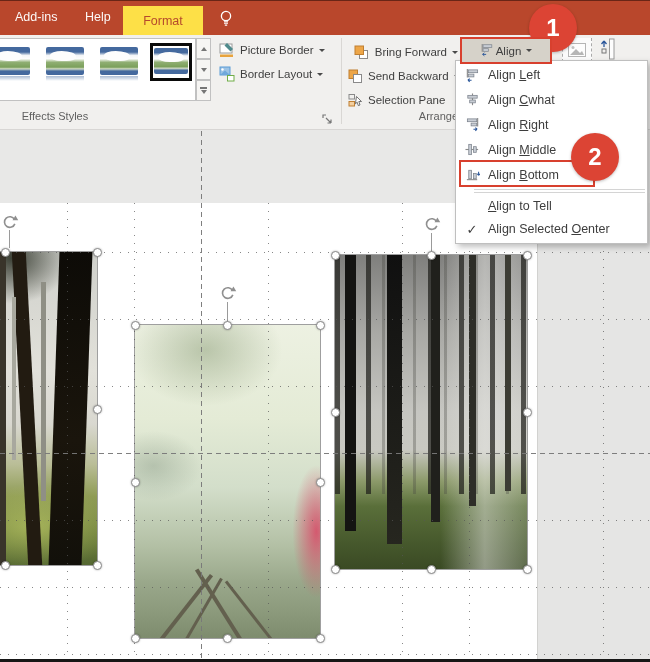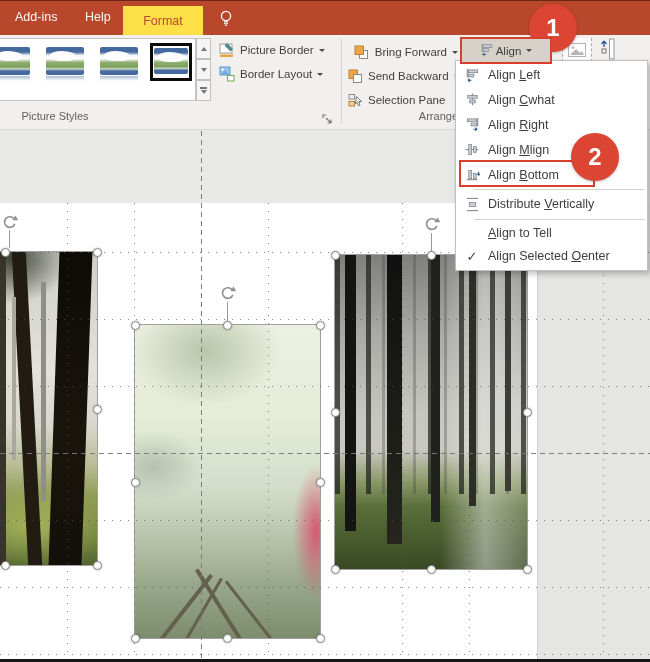--- a/index.html
+++ b/index.html
@@ -165,21 +165,21 @@
             <polygon points="1,9 6,4.5 11,9" fill="#6fa8dc"></polygon>
             <circle cx="3.5" cy="3.5" r="1.2" fill="#fff"></circle>
             <rect x="8.5" y="9.5" width="6.5" height="5.5" fill="#fff" stroke="#70ad47"></rect>
           </svg>
         </span>
         <span>Border Layout</span>
         <span class="dd-arrow"></span>
       </div>
     </div>
 
-    <div class="grouplabel" style="left:10px;top:75px;width:90px;text-align:center;">Picture Styles</div>
+    <div class="grouplabel" style="left:10px;top:75px;width:90px;text-align:center;">Effects Styles</div>
     <div style="position:absolute;left:322px;top:76px;">
       <svg width="11" height="11" viewBox="0 0 11 11">
         <path d="M1,4 V1 H4" fill="none" stroke="#777" stroke-width="1.2"></path>
         <path d="M4,4 L9,9 M9,9 v-3.5 M9,9 h-3.5" fill="none" stroke="#777" stroke-width="1.2"></path>
       </svg>
     </div>
 
     <div class="vsep" style="left:341px;top:3px;height:86px;"></div>
 
     <div class="ribcol" style="left:346px;top:5px;width:112px;">
@@ -374,44 +374,34 @@
       <span class="mi-label"><span>Align </span><span class="mn">R</span><span>ight</span></span>
     </div>
     <div class="menu-item">
       <span class="mi-icon">
         <svg width="15" height="15" viewBox="0 0 16 16">
             <line x1="0.5" y1="8" x2="14" y2="8" stroke="#8a8a8a" stroke-width="1.2"></line>
             <rect x="4" y="2.5" width="3" height="11" fill="#c8cdd4" stroke="#7b828c" stroke-width=".8"></rect>
             <rect x="9" y="5" width="3" height="6" fill="#c8cdd4" stroke="#7b828c" stroke-width=".8"></rect>
           </svg>
       </span>
-      <span class="mi-label"><span>Align </span><span class="mn">M</span><span>lign</span></span>
+      <span class="mi-label"><span>Align </span><span class="mn">M</span><span>iddle</span></span>
     </div>
     <div class="menu-item">
       <span class="mi-icon">
         <svg width="15" height="15" viewBox="0 0 16 16">
             <line x1="2" y1="13.5" x2="13" y2="13.5" stroke="#8a8a8a" stroke-width="1.2"></line>
             <rect x="4" y="3.5" width="3" height="9" fill="#c8cdd4" stroke="#7b828c" stroke-width=".8"></rect>
             <rect x="9" y="7" width="3" height="5.5" fill="#c8cdd4" stroke="#7b828c" stroke-width=".8"></rect>
             <path d="M14.5,5 V9 M14.5,9 l-1.5,-1.8 M14.5,9 l1.5,-1.8" stroke="#2b579a" stroke-width="1.1" fill="none"></path>
           </svg>
       </span>
       <span class="mi-label"><span>Align </span><span class="mn">B</span><span>ottom</span></span>
     </div>
     <div class="menu-sep"></div>
-    <div class="menu-item">
-      <span class="mi-icon">
-        <svg width="15" height="15" viewBox="0 0 16 16">
-            <line x1="2" y1="1.5" x2="14" y2="1.5" stroke="#8a8a8a" stroke-width="1.2"></line>
-            <line x1="2" y1="14.5" x2="14" y2="14.5" stroke="#8a8a8a" stroke-width="1.2"></line>
-            <rect x="4.5" y="6" width="7" height="4" fill="#c8cdd4" stroke="#7b828c" stroke-width=".8"></rect>
-          </svg>
-      </span>
-      <span class="mi-label"><span>Distribute </span><span class="mn">V</span><span>ertically</span></span>
-    </div>
     <div class="menu-sep"></div>
     <div class="menu-item short">
       <span class="mi-icon"></span>
       <span class="mi-label"><span></span><span class="mn">A</span><span>lign to Tell</span></span>
     </div>
     <div class="menu-item short">
       <span class="mi-icon">
           <span class="checkglyph">✓</span>
         </span>
       <span class="mi-label"><span>Align Selected </span><span class="mn">O</span><span>enter</span></span>

